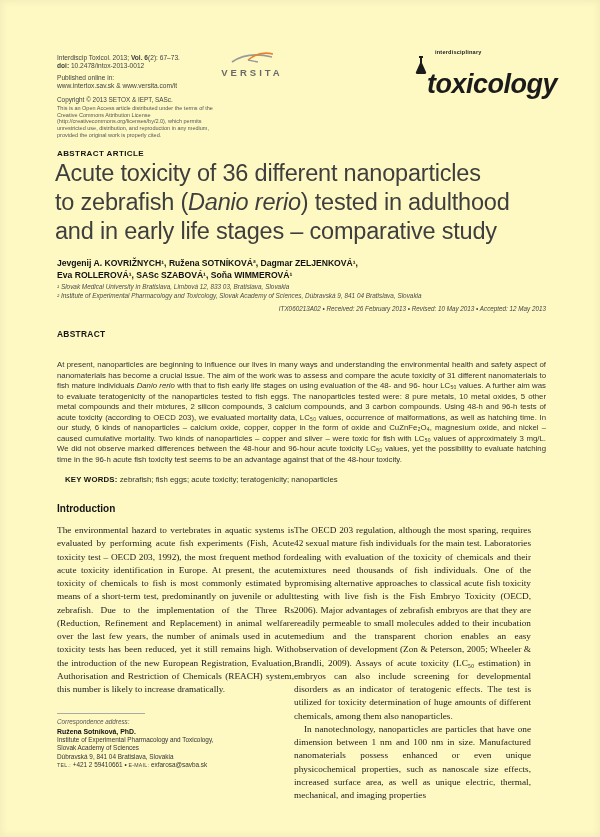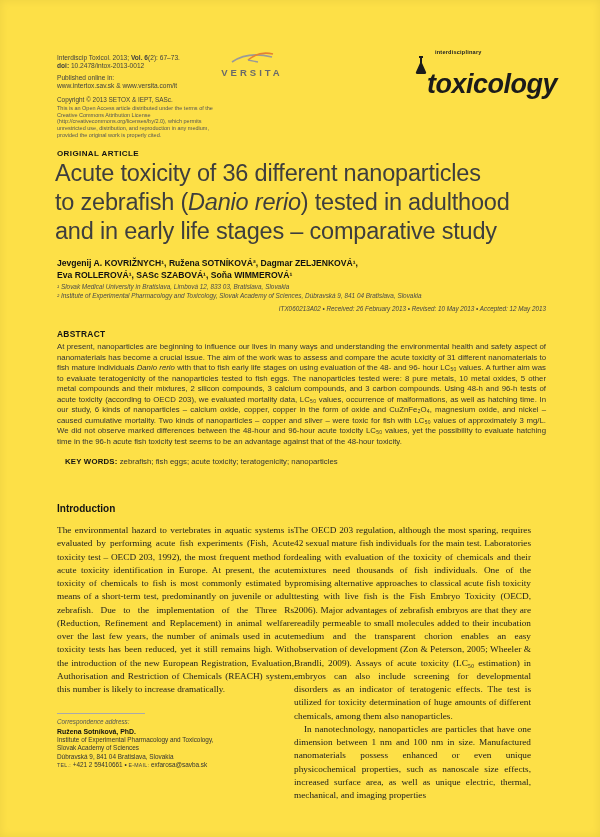--- a/index.html
+++ b/index.html
@@ -3,21 +3,21 @@
 <meta charset="utf-8">
 <style>
   html,body{margin:0;padding:0;}
   body{
     width:600px;height:837px;position:relative;overflow:hidden;
     background:#f4f4f2;
     font-family:"Liberation Sans","DejaVu Sans",sans-serif;
     -webkit-font-smoothing:antialiased;
   }
   .page{
-    position:absolute;inset:0;background:#fde047;
+    position:absolute;inset:0;background:#fef9c3;
     box-shadow:inset 0 0 10px rgba(0,0,0,0.07);
     text-decoration:underline;
   }
 
   
   .meta-block{position:absolute;left:57px;top:54px;width:168px;color:#3f3f3f;}
   .cite,.doi{font-size:6.6px;line-height:8.4px;color:#3f3f3f;}
   .pub{margin-top:3px;font-size:6.6px;line-height:8.4px;color:#3f3f3f;}
   .copyright{margin-top:5px;font-size:6.4px;line-height:8px;color:#3f3f3f;}
   .license{font-size:5.5px;line-height:6.9px;color:#555;margin-top:1px;}
@@ -35,21 +35,21 @@
   
   .article-type{position:absolute;left:57px;top:149px;font-size:8px;font-weight:bold;color:#151515;letter-spacing:0.4px;}
   .title{position:absolute;left:55px;top:159px;width:492px;font-size:23.5px;line-height:29px;color:#3e3e3e;font-weight:400;letter-spacing:-0.2px;}
   .authors{position:absolute;left:57px;top:258px;width:490px;font-size:8.6px;font-weight:bold;line-height:11.5px;color:#111;}
   .affils{position:absolute;left:57px;top:283px;width:490px;font-size:6.4px;font-style:italic;line-height:8.8px;color:#4a4a4a;}
   .history{position:absolute;left:57px;top:305px;width:489px;text-align:right;font-size:6.3px;font-style:italic;color:#444;}
 
   
   .abstract{position:absolute;left:57px;top:329px;width:489px;}
   .abs-head{font-size:8.4px;font-weight:bold;color:#141414;letter-spacing:0.3px;}
-  .abs-text{margin-top:3px;font-size:7.8px;line-height:10.55px;text-align:justify;color:#333;}
+  .abs-text{margin-top:21px;font-size:7.8px;line-height:10.55px;text-align:justify;color:#333;}
   .keywords{margin-top:10px;font-size:7.8px;color:#333;margin-left:8px;}
   .kw-label{font-weight:bold;color:#141414;letter-spacing:0.2px;}
 
   
   .columns{position:absolute;left:57px;top:503px;width:489px;display:flex;gap:0;}
   .col{width:237px;}
   .intro-head{font-size:10px;font-weight:bold;color:#141414;margin:0 0 10px 0;font-family:"Liberation Sans","DejaVu Sans",sans-serif;}
   .body-p{font-family:"Liberation Serif","DejaVu Serif",serif;font-size:9.25px;line-height:13.25px;text-align:justify;color:#1d1d1d;margin:0;}
   .body-p.indent{text-indent:10px;}
   .col-right{padding-top:21px;}
@@ -91,21 +91,21 @@
   <div class="journal-logo">
     <div class="jl-inner">
       <svg class="flask-icon" width="12" height="20" viewBox="0 0 12 20">
         <path d="M4 1 h4 v2 h-1 v5 l4 9 a1.5 1.5 0 0 1 -1.4 2 h-7.2 a1.5 1.5 0 0 1 -1.4 -2 l4 -9 v-5 h-1 z" fill="#1b1b1b"></path>
       </svg>
       <div class="jl-small">interdisciplinary</div>
       <div class="jl-big">toxicology</div>
     </div>
   </div>
 
-  <div class="article-type">ORIGINAL ARTICLE</div>
+  <div class="article-type">ABSTRACT ARTICLE</div>
   <h1 class="title" style="margin:0;">
     <div>Acute toxicity of 36 different nanoparticles</div>
     <div><span>to zebrafish (</span><span style="font-style: italic;">Danio rerio</span><span>) tested in adulthood</span></div>
     <div>and in early life stages – comparative study</div>
   </h1>
 
   <div class="authors">
     <div>Jevgenij A. KOVRIŽNYCH¹, Ružena SOTNÍKOVÁ², Dagmar ZELJENKOVÁ¹,</div>
     <div>Eva ROLLEROVÁ¹, SASc SZABOVÁ¹, Soňa WIMMEROVÁ¹</div>
   </div>

